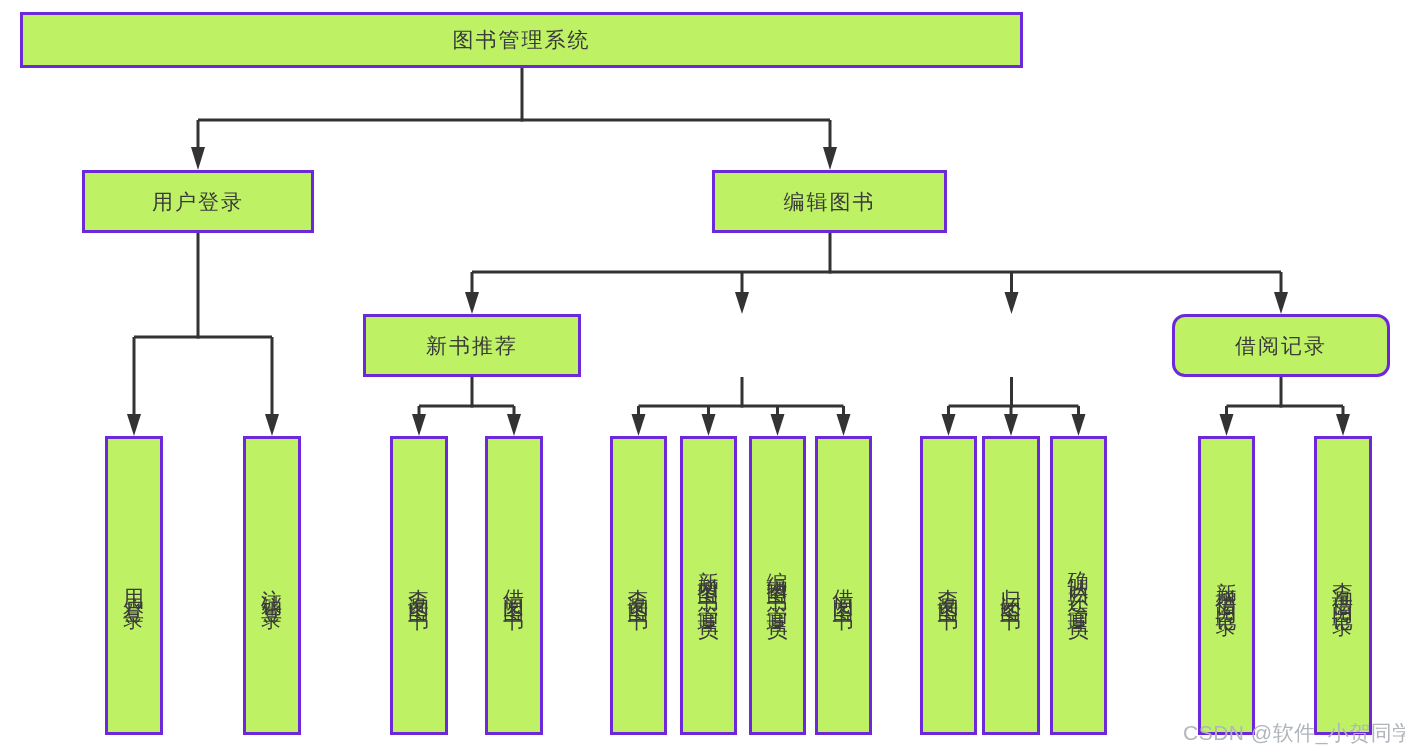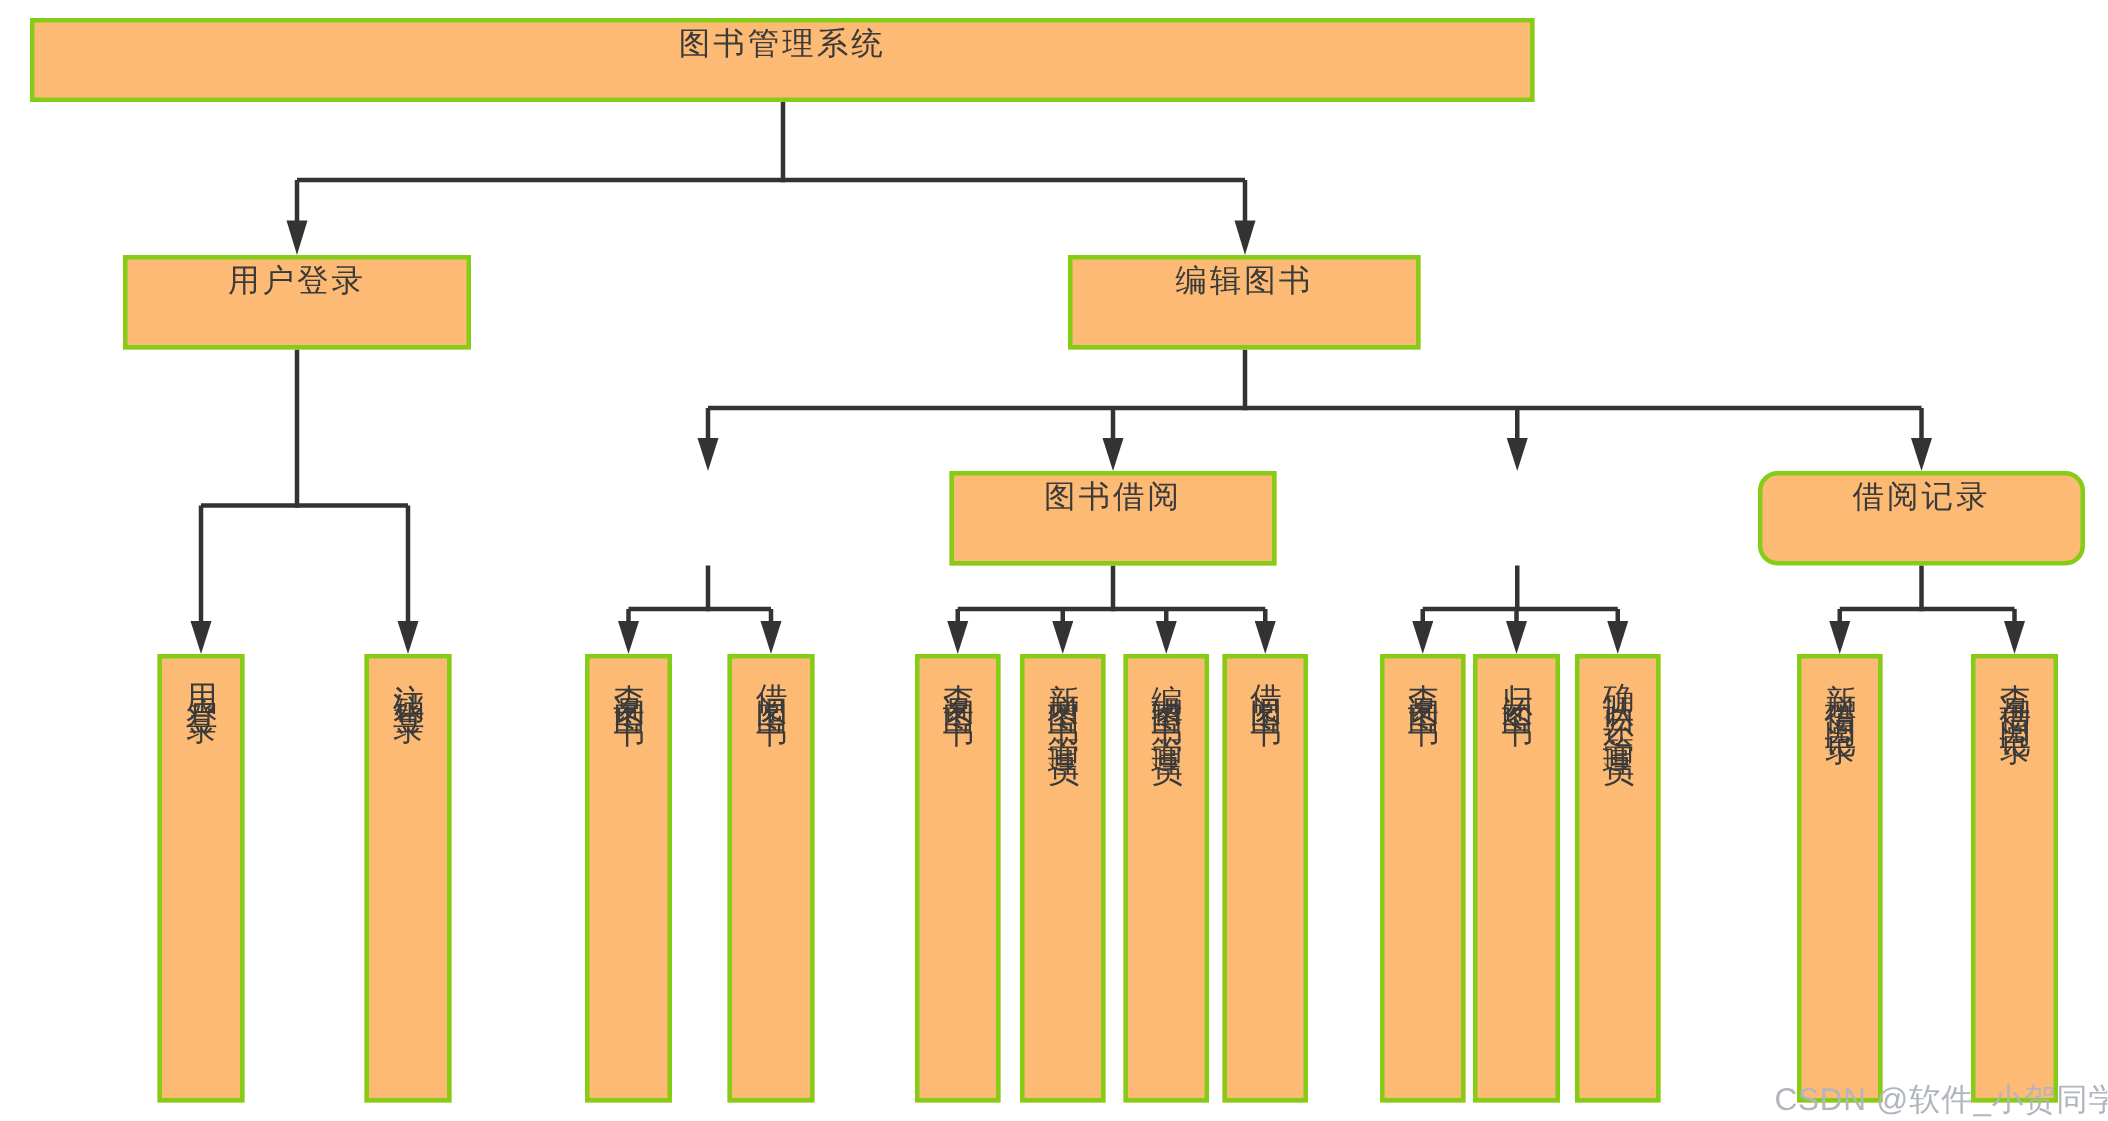--- a/index.html
+++ b/index.html
@@ -6,23 +6,24 @@
   #stage{
     position:relative;
     width:1405px;height:747px;
     background:#ffffff;
     font-family:"Liberation Sans","DejaVu Sans",sans-serif;
     overflow:hidden;
   }
   .box{
     position:absolute;
     box-sizing:border-box;
-    border:3px solid #84cc16;
-    background:#fdba74;
+    border:3px solid #6d28d9;
+    background:#bef264;
     display:flex;
+    align-items:center;
     justify-content:center;
     color:#3a3a3a;
   }
   .h-label{
     font-size:21px;
     letter-spacing:2px;
     white-space:nowrap;
   }
   .leaf{
     top:436px;height:299px;
@@ -156,22 +157,22 @@
     <span class="h-label">图书管理系统</span>
   </div>
 
   <div id="n-user-login" class="box">
     <span class="h-label">用户登录</span>
   </div>
   <div id="n-book-mgmt" class="box">
     <span class="h-label">编辑图书</span>
   </div>
 
-  <div id="n-book-borrow" class="box">
-    <span class="h-label">图书借阅</span>
+  <div id="n-new-book" class="box">
+    <span class="h-label">新书推荐</span>
   </div>
   <div id="n-borrow-records" class="box">
     <span class="h-label">借阅记录</span>
   </div>
 
   <div id="lf1" class="box leaf">
     <span class="v-label">用户登录</span>
   </div>
   <div id="lf2" class="box leaf">
     <span class="v-label">注销登录</span>

